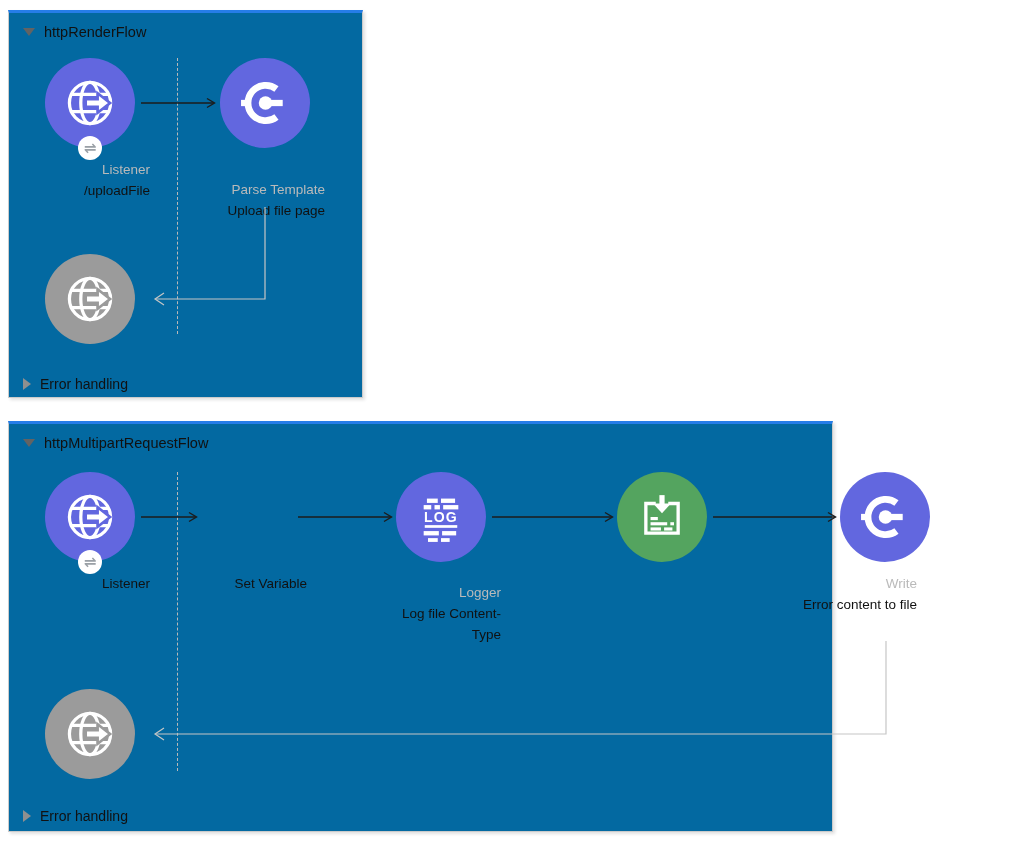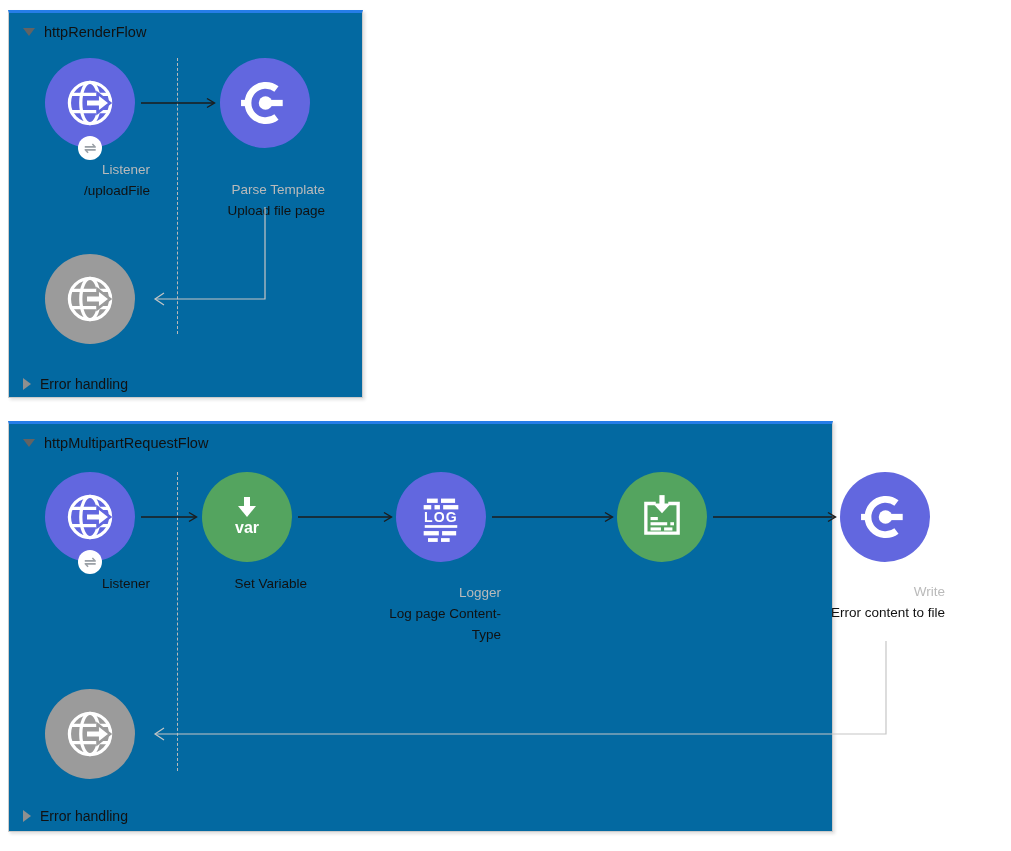--- a/index.html
+++ b/index.html
@@ -152,27 +152,20 @@
   </div>
   <div class="node-label" style="left:21px; top:149px;">
     <div class="name">Listener</div>
   </div>
 
   <svg class="conn" style="left:132px; top:87px;" width="58" height="12" viewBox="0 0 58 12">
     <path d="M0,6 H55"></path>
       <path d="M48,1.5 L55.5,6 L48,10.5"></path>
   </svg>
 
-  <div class="node-circle" style="--bg:#54a45f; left:193px; top:48px;">
-    <svg width="48" height="48" viewBox="0 0 48 48">
-      <rect x="21" y="4" width="6" height="10" fill="#ffffff"></rect>
-      <polygon points="15,13 33,13 24,24" fill="#ffffff"></polygon>
-      <text x="24" y="40" font-size="16" class="iconlabel">var</text>
-    </svg>
-  </div>
   <div class="node-label" style="left:178px; top:149px;">
     <div class="name">Set Variable</div>
   </div>
 
   <svg class="conn" style="left:289px; top:87px;" width="96" height="12" viewBox="0 0 96 12">
     <path d="M0,6 H93"></path>
       <path d="M86,1.5 L93.5,6 L86,10.5"></path>
   </svg>
 
   <div class="node-circle" style="--bg:#6267df; left:387px; top:48px;">
@@ -187,21 +180,21 @@
         <rect x="8" y="37" width="14" height="4"></rect>
           <rect x="25" y="37" width="13" height="4"></rect>
         <rect x="12" y="43.5" width="9" height="3.5"></rect>
           <rect x="24" y="43.5" width="8" height="3.5"></rect>
       </g>
       <text x="24" y="29" font-size="13" letter-spacing="1" class="iconlabel">LOG</text>
     </svg>
   </div>
   <div class="node-label" style="left:372px; top:143px;margin-top:15px;">
     <div class="type">Logger</div>
-    <div class="name">Log page Content-Type</div>
+    <div class="name">Log file Content-Type</div>
   </div>
 
   <svg class="conn" style="left:483px; top:87px;" width="123" height="12" viewBox="0 0 123 12">
     <path d="M0,6 H120"></path>
       <path d="M113,1.5 L120.5,6 L113,10.5"></path>
   </svg>
 
   <div class="node-circle" style="--bg:#54a45f; left:608px; top:48px;">
     <svg width="50" height="50" viewBox="0 0 48 48">
       <path d="M30,11 H39.5 V39.5 H8.5 V11 H18" fill="none" stroke="#ffffff" stroke-width="3.2"></path>
@@ -223,21 +216,21 @@
   </svg>
 
   <div class="node-circle" style="--bg:#6267df; left:831px; top:48px;">
     <svg width="50" height="50" viewBox="0 0 48 48">
       <path d="M35,10.5 A17,17 0 1 0 35,37.5" fill="none" stroke="#ffffff" stroke-width="6.5"></path>
       <rect x="1" y="21" width="7" height="6" fill="#ffffff"></rect>
       <circle cx="24.5" cy="24" r="6.5" fill="#ffffff"></circle>
       <rect x="25" y="21" width="16" height="6" fill="#ffffff"></rect>
     </svg>
   </div>
-  <div class="node-label" style="left:816px; top:149px;margin-top:8px;">
+  <div class="node-label" style="left:788px; top:149px;">
     <div class="type">Write</div>
     <div class="name">Error content to file</div>
   </div>
 
   <svg class="conn return" style="left:137px; top:215px;" width="748" height="106" viewBox="0 0 748 106">
     <path d="M740,2 V95 H10"></path>
       <path d="M18,89 L9,95 L18,101"></path>
   </svg>
 
   <div class="node-circle" style="--bg:#9b9b9b; left:36px; top:265px;">

